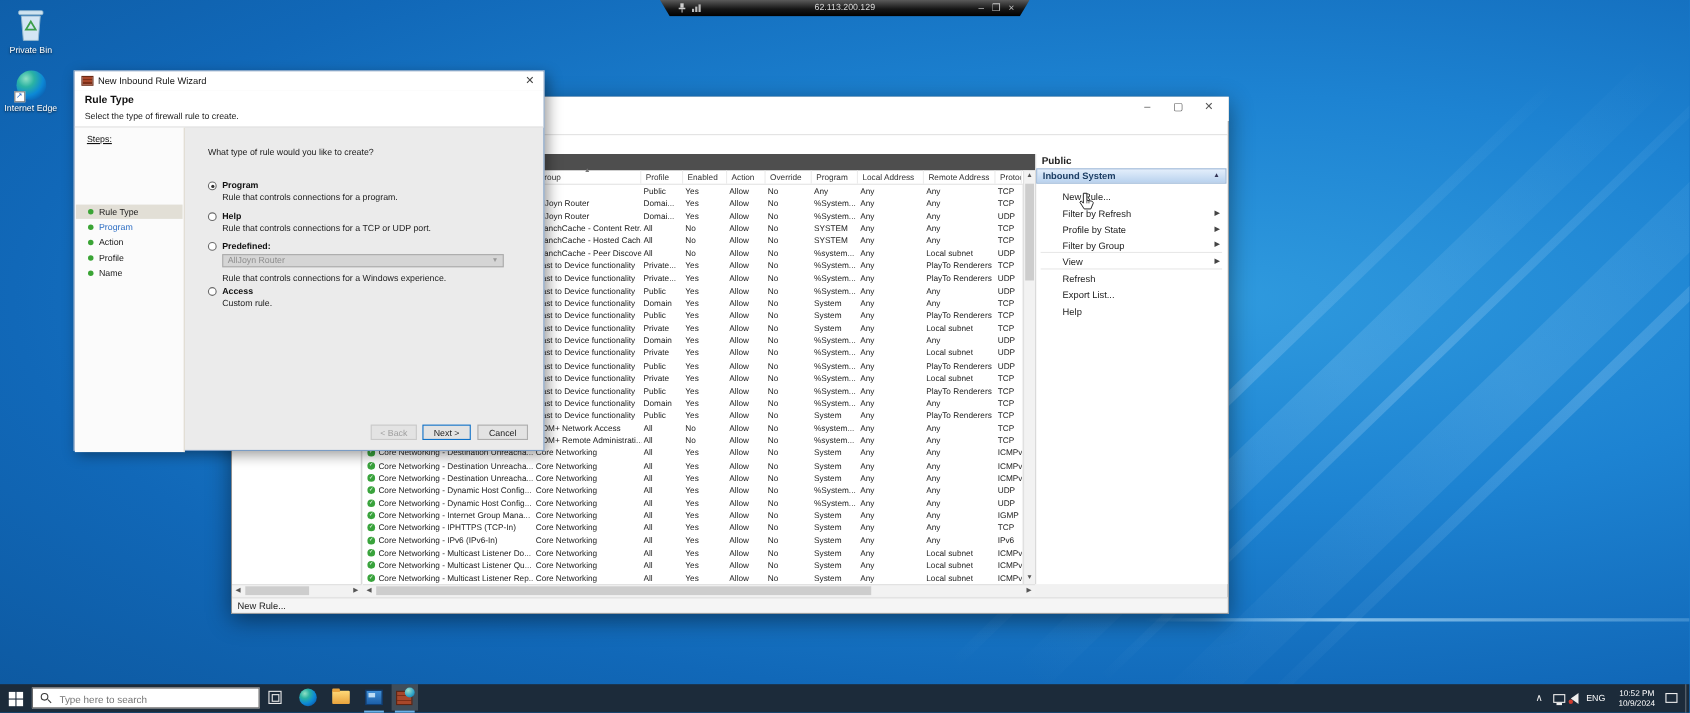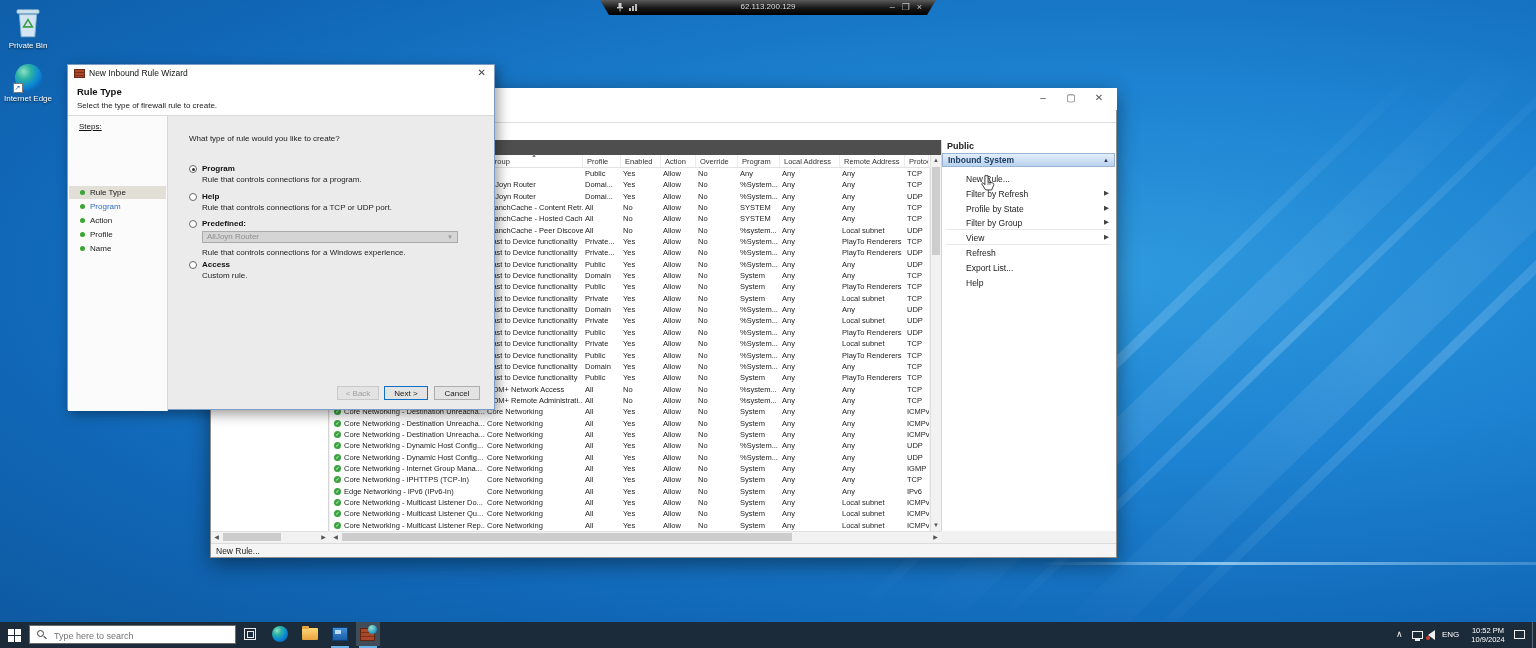--- a/index.html
+++ b/index.html
@@ -578,21 +578,21 @@
       <span class="cell" style="left: 293px; width: 38px;">Yes</span>
       <span class="cell" style="left: 333px; width: 33px;">Allow</span>
       <span class="cell" style="left: 368px; width: 40px;">No</span>
       <span class="cell" style="left: 410px; width: 40px;">System</span>
       <span class="cell" style="left: 452px; width: 58px;">Any</span>
       <span class="cell" style="left: 512px; width: 63px;">Any</span>
       <span class="cell" style="left: 577px; width: 30px;">TCP</span>
     </div>
     <div class="lv-row" style="top: 317.625px;">
       <span class="st on">✓</span>
-      <span class="cell" style="left: 14px; width: 141px;">Edge Networking - IPv6 (IPv6-In)</span>
+      <span class="cell" style="left: 14px; width: 141px;">Core Networking - IPv6 (IPv6-In)</span>
       <span class="cell" style="left: 157px; width: 96px;">Core Networking</span>
       <span class="cell" style="left: 255px; width: 36px;">All</span>
       <span class="cell" style="left: 293px; width: 38px;">Yes</span>
       <span class="cell" style="left: 333px; width: 33px;">Allow</span>
       <span class="cell" style="left: 368px; width: 40px;">No</span>
       <span class="cell" style="left: 410px; width: 40px;">System</span>
       <span class="cell" style="left: 452px; width: 58px;">Any</span>
       <span class="cell" style="left: 512px; width: 63px;">Any</span>
       <span class="cell" style="left: 577px; width: 30px;">IPv6</span>
     </div>

